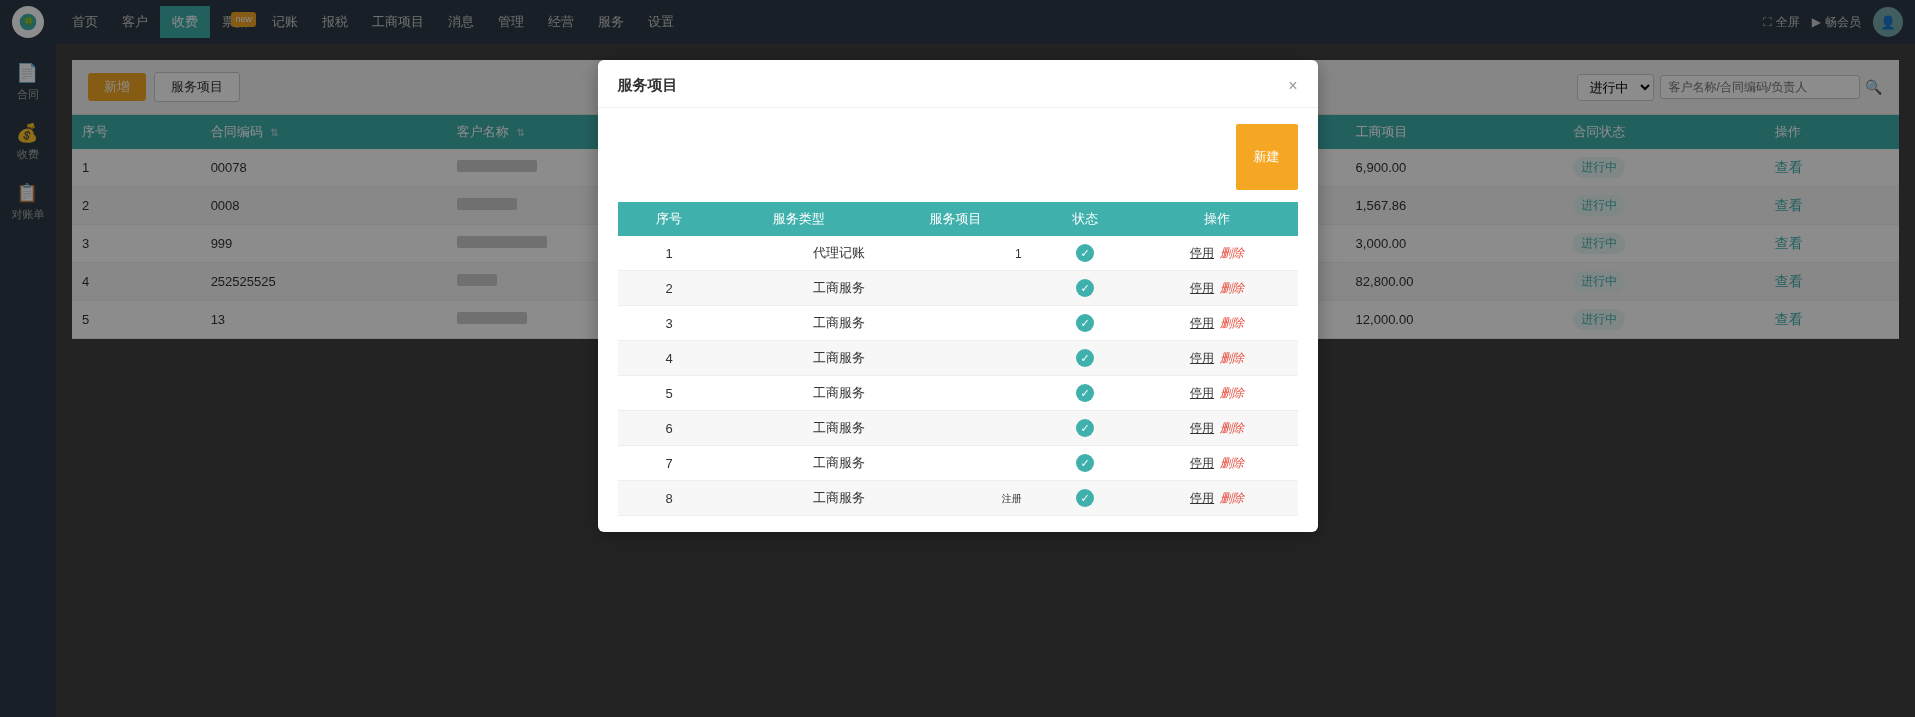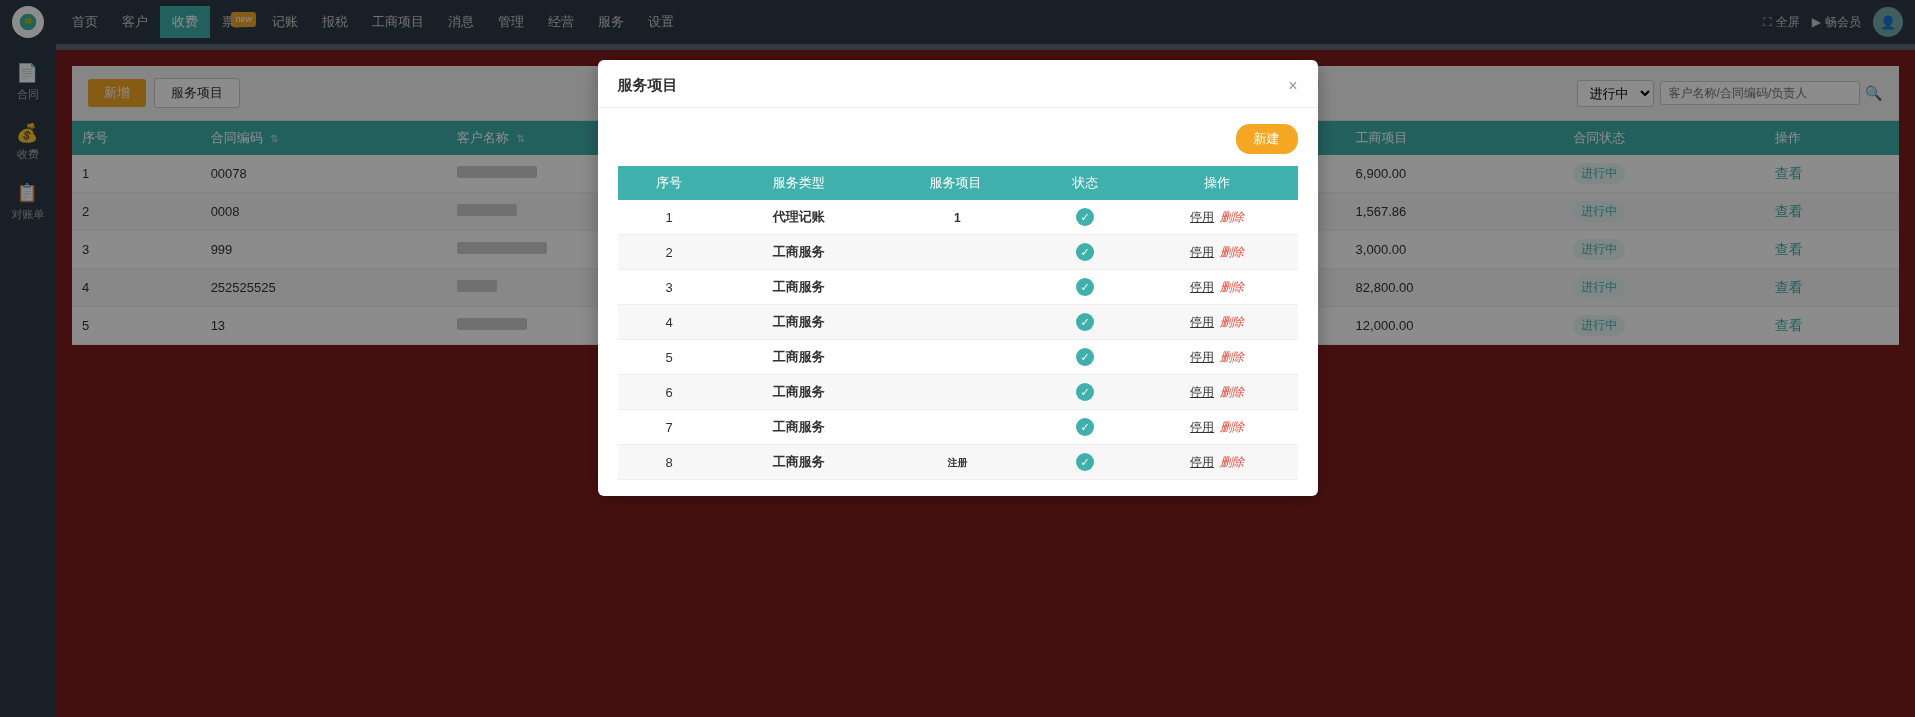--- a/index.html
+++ b/index.html
@@ -42,21 +42,21 @@
       align-items: center; padding-top: 8px; flex-shrink: 0;
     }
     .sidebar-item {
       display: flex; flex-direction: column; align-items: center;
       width: 100%; padding: 10px 0; cursor: pointer; color: #aaa; font-size: 11px;
     }
     .sidebar-item .s-icon { font-size: 18px; margin-bottom: 3px; }
 
     
     .main-content {
-      flex: 1; background: #7f1d1d; padding: 16px; overflow: auto; position: relative; margin-top: 6px;
+      flex: 1; background: #404040; padding: 16px; overflow: auto; position: relative;
     }
 
     
     .contract-panel {
       background: #fff; border-radius: 4px; min-height: 220px;
     }
     .panel-toolbar {
       display: flex; align-items: center; padding: 12px 16px; gap: 8px; background: #f5f5f5; border-bottom: 1px solid #e0e0e0;
     }
     .btn-add {
@@ -112,29 +112,29 @@
       display: flex; flex-direction: column;
     }
     .modal-header {
       padding: 16px 20px 12px; border-bottom: 1px solid #eee;
       display: flex; align-items: center; justify-content: space-between;
     }
     .modal-title { font-size: 15px; font-weight: bold; color: #333; }
     .modal-close { cursor: pointer; color: #999; font-size: 16px; background: none; border: none; }
     .modal-body { flex: 1; overflow-y: auto; padding: 16px 20px; }
     .modal-toolbar { display: flex; justify-content: flex-end; margin-bottom: 12px; }
-    .btn-new { background: #f5a623; color: #fff; border: none; border-radius: 14px; padding: 6px 18px; cursor: pointer; font-size: 13px; }
+    .btn-new { background: #f5a623; color: #fff; border: none; border-radius: 2px; padding: 24px 18px; cursor: pointer; font-size: 13px; }
 
     .modal-table { width: 100%; border-collapse: collapse; }
     .modal-table thead tr { background: #3fb0ac; color: #fff; }
     .modal-table thead th { padding: 8px 12px; text-align: center; font-weight: normal; font-size: 13px; }
     .modal-table tbody tr:nth-child(odd) { background: #fff; }
     .modal-table tbody tr:nth-child(even) { background: #f7f7f7; }
     .modal-table tbody td { padding: 8px 12px; color: #333; font-size: 13px; border-bottom: 1px solid #eee; text-align: center; }
-    .modal-table tbody td.text-left { text-align: center; font-weight: bold; }
+    .modal-table tbody td.text-left { text-align: right; }
 
     .status-circle {
       display: inline-block; width: 18px; height: 18px; border-radius: 50%;
       background: #3fb0ac; color: #fff; line-height: 18px; text-align: center; font-size: 11px;
     }
     .action-group { display: flex; align-items: center; justify-content: center; gap: 6px; }
     .action-stop { color: #333; cursor: pointer; font-size: 12px; border: none; background: none; text-decoration: underline; }
     .action-del { color: #e74c3c; cursor: pointer; font-size: 12px; border: none; background: none; font-style: italic; }
 
     

